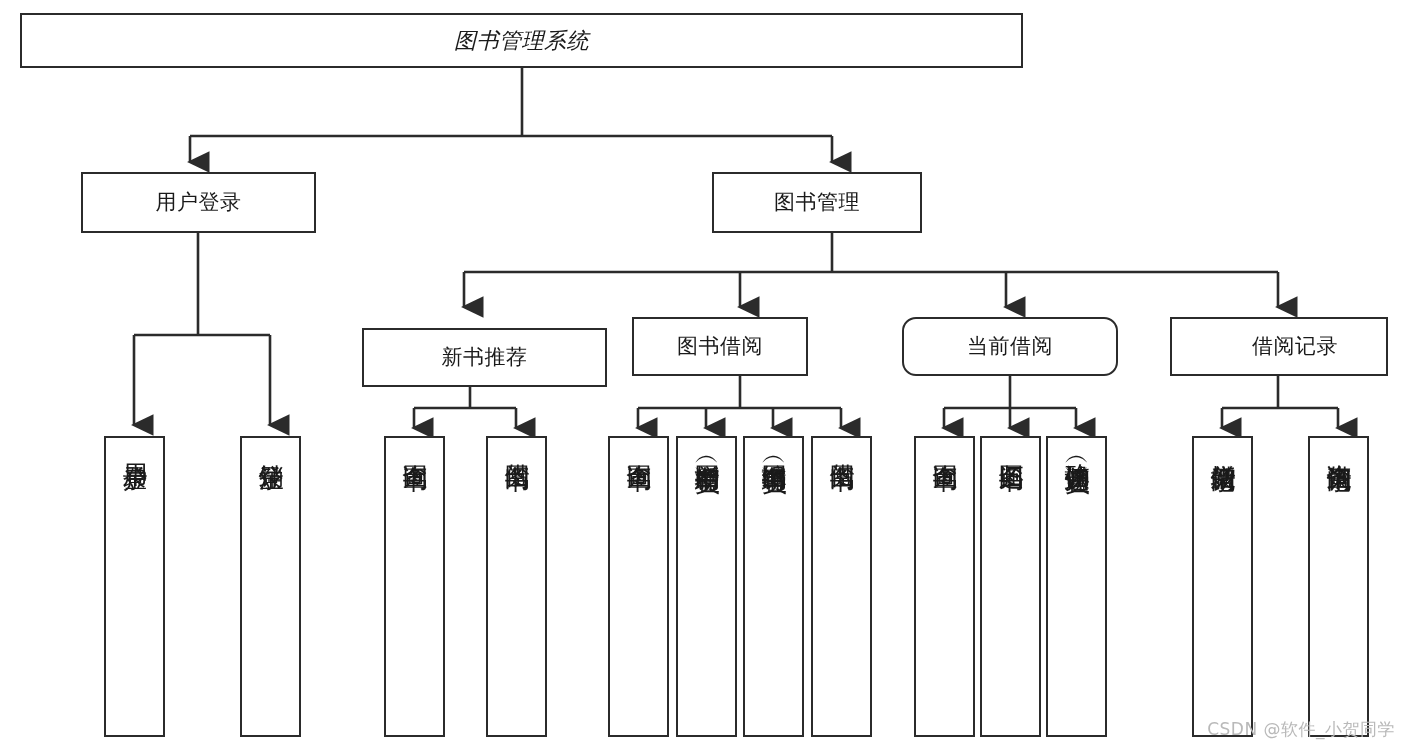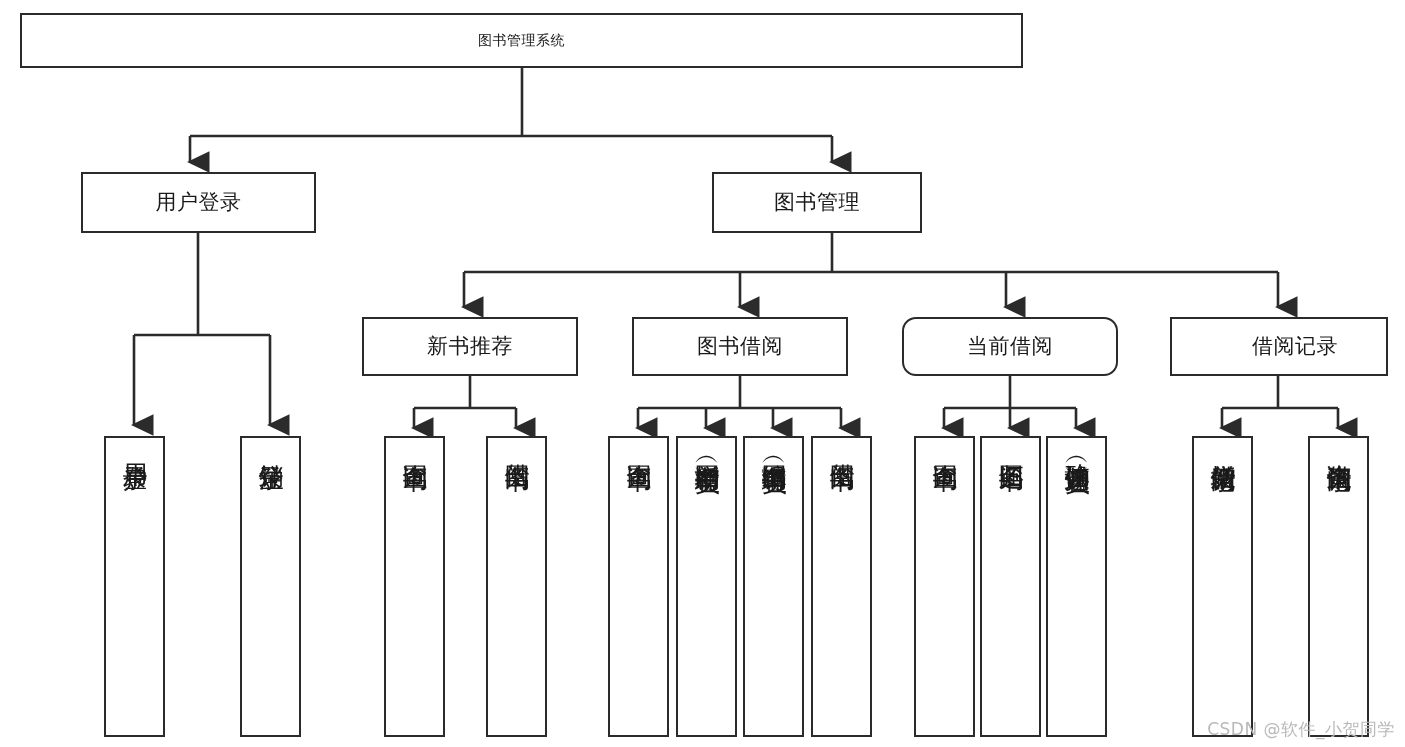--- a/index.html
+++ b/index.html
@@ -37,21 +37,22 @@
   .node-label {
     display: block;
     line-height: 1.08;
     letter-spacing: 0.5px;
   }
   .node.horizontal .node-label {
     font-size: 21px;
     white-space: nowrap;
   }
   .node.root .node-label {
-    font-size: 14px;
+    font-size: 22px;
+    font-style: italic;
   }
   .node.vertical {
     align-items: flex-start;
     justify-content: center;
     padding-top: 6px;
   }
   .node.vertical .node-label {
     writing-mode: vertical-rl;
     text-orientation: upright;
     font-size: 25px;
@@ -128,24 +129,24 @@
     <span class="node-label">图书管理系统</span>
   </div>
 
   <div class="node horizontal" style="left:81px; top:172px; width:235px; height:61px;">
     <span class="node-label">用户登录</span>
   </div>
   <div class="node horizontal" style="left:712px; top:172px; width:210px; height:61px;">
     <span class="node-label">图书管理</span>
   </div>
 
-  <div class="node horizontal" style="left:362px; top:317px; width:216px; height:59px;">
+  <div class="node horizontal" style="left:362px; top:328px; width:245px; height:59px;">
     <span class="node-label">新书推荐</span>
   </div>
-  <div class="node horizontal" style="left:632px; top:317px; width:216px; height:59px;">
+  <div class="node horizontal" style="left:632px; top:317px; width:176px; height:59px;">
     <span class="node-label">图书借阅</span>
   </div>
   <div class="node horizontal" style="left:902px; top:317px; width:216px; height:59px;border-radius:14px;">
     <span class="node-label">当前借阅</span>
   </div>
   <div class="node horizontal" style="left:1170px; top:317px; width:218px; height:59px;padding-left:32px;">
     <span class="node-label">借阅记录</span>
   </div>
 
   <div class="node vertical" style="left:104px; top:436px; width:61px; height:301px;">

